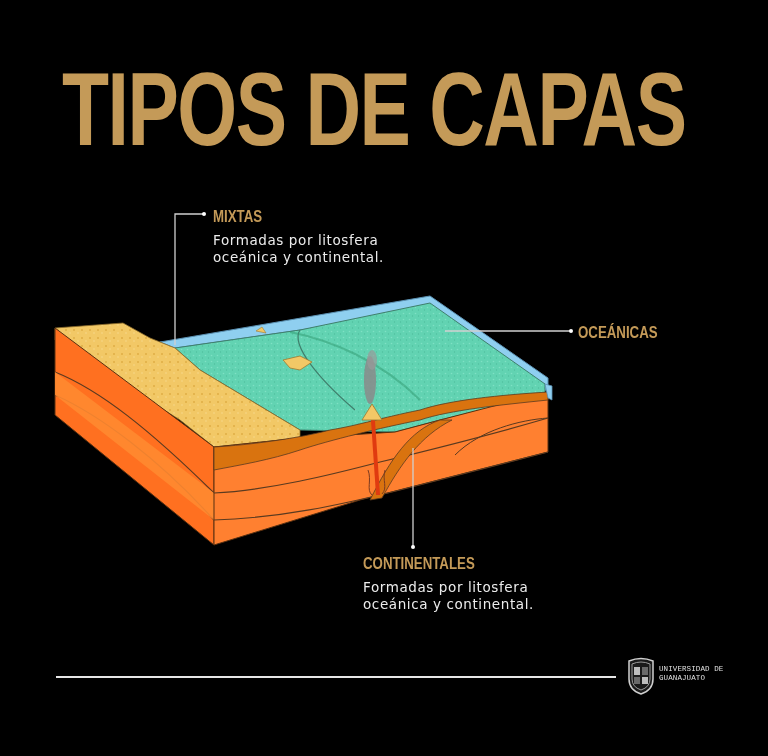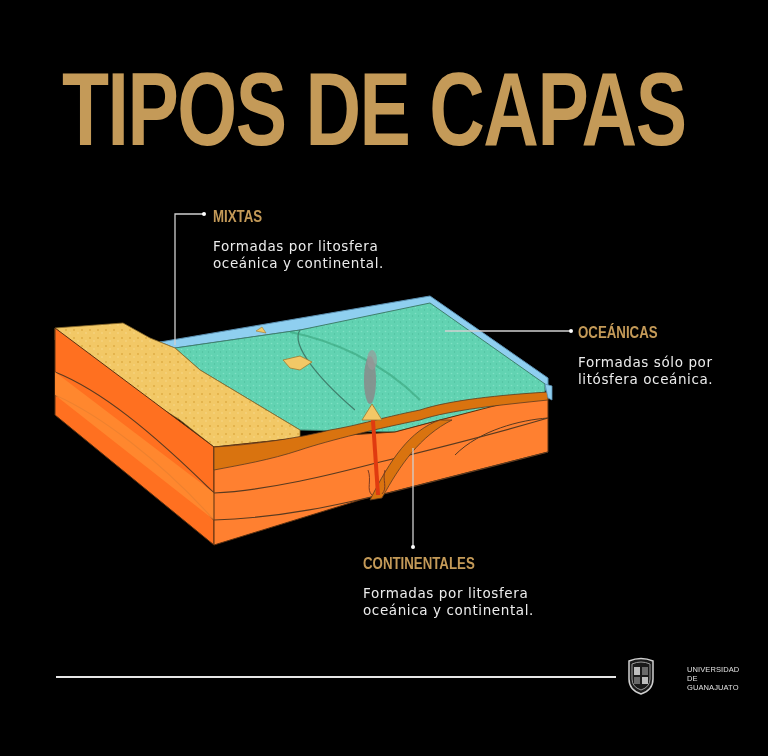--- a/index.html
+++ b/index.html
@@ -11,31 +11,31 @@
       transform:scaleX(0.74); transform-origin:left top; white-space:nowrap;
     }
     .label { position:absolute; }
     .label .head {
       color:#c49a58; font-family:"Liberation Sans", sans-serif; font-weight:bold;
       font-size:17px; line-height:18px; transform:scaleX(0.78); transform-origin:left top;
       white-space:nowrap; display:block;
     }
     .label .desc {
       color:#ececec; font-family:"DejaVu Sans", sans-serif; font-size:13.5px; line-height:17px;
-      letter-spacing:0.6px; white-space:pre-line; display:block; margin-top:12px;
+      letter-spacing:0.6px; white-space:pre-line; display:block; margin-top:6px;
     }
     .lbl-mixtas { left:213px; top:208px; }
     .lbl-oceanicas { left:578px; top:324px; }
     .lbl-continentales { left:363px; top:555px; }
     .diagram { position:absolute; left:0; top:0; }
     .divider { position:absolute; left:56px; top:676px; width:560px; height:2px; background:#e6e6e6; }
     .logo { position:absolute; left:626px; top:656px; width:110px; height:40px; }
     .logo-text {
-      position:absolute; left:33px; top:9px; color:#e0e0e0; font-family:Liberation Sans, sans-serif;
-      font-size:7.5px; line-height:9px; white-space:pre-line; letter-spacing:0.1px;margin-left:28px;
+      position:absolute; left:33px; top:9px; color:#e0e0e0; font-family:Liberation Mono, monospace;
+      font-size:7.5px; line-height:9px; white-space:pre-line; letter-spacing:0.1px;
     }
   </style>
 </head>
 <body>
 
 <div class="title">TIPOS DE CAPAS</div>
 
 <svg class="diagram" width="768" height="756" viewBox="0 0 768 756">
   <defs>
     <pattern id="sandtex" width="8" height="8" patternUnits="userSpaceOnUse">
@@ -97,22 +97,20 @@
 </svg>
 
 <div class="label lbl-mixtas">
   <span class="head">MIXTAS</span>
   <span class="desc">Formadas por litosfera
 oceánica y continental.</span>
 </div>
 
 <div class="label lbl-oceanicas">
   <span class="head">OCEÁNICAS</span>
-  <span class="desc">Formadas sólo por
-litósfera oceánica.</span>
 </div>
 
 <div class="label lbl-continentales">
   <span class="head">CONTINENTALES</span>
   <span class="desc">Formadas por litosfera
 oceánica y continental.</span>
 </div>
 
 <div class="divider"></div>
 

